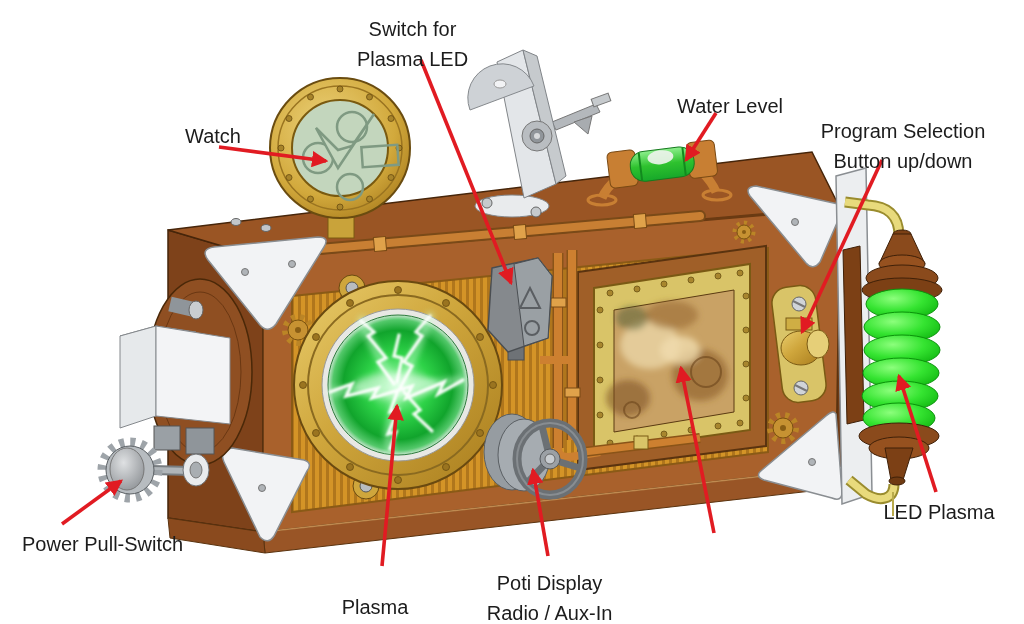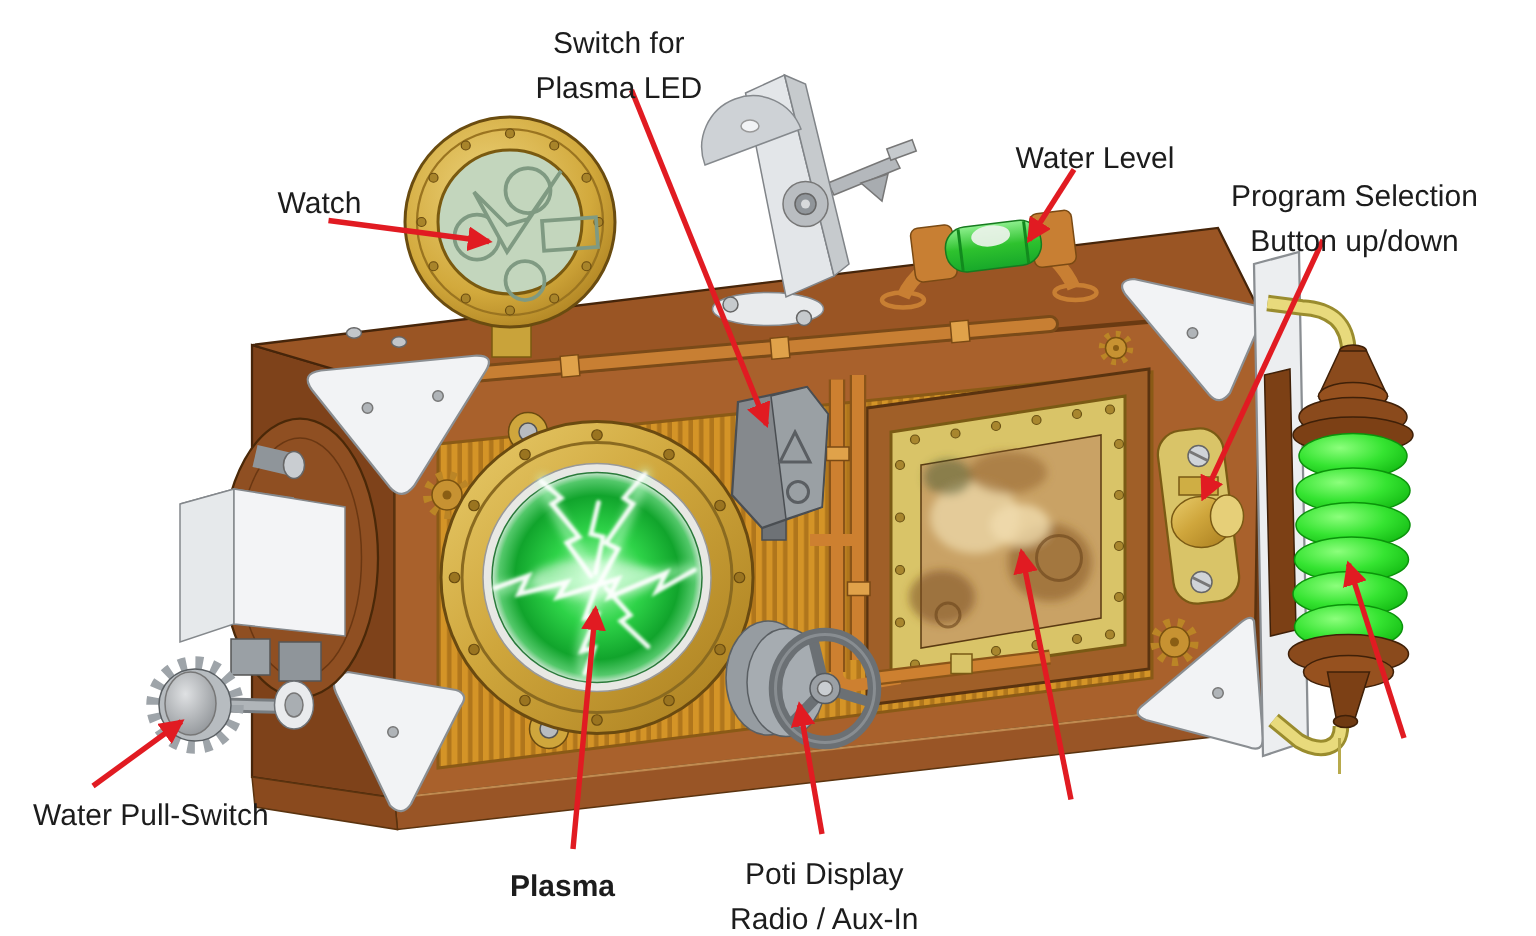--- a/index.html
+++ b/index.html
@@ -8,21 +8,21 @@
   #scene{position:absolute;left:0;top:0;}
   .lbl{position:absolute;font-size:20px;line-height:1.5;color:#1c1c1c;
        white-space:pre-line;text-align:center;}
   .lbl-switch{left:330px;top:14px;width:165px;}
   .lbl-water{left:650px;top:91px;width:160px;}
   .lbl-watch{left:168px;top:121px;width:90px;text-align:center;}
   .lbl-program{left:818px;top:116px;width:170px;}
   .lbl-led{left:866px;top:497px;width:146px;}
   .lbl-display{left:640px;top:538px;width:165px;}
   .lbl-poti{left:467px;top:568px;width:165px;}
-  .lbl-plasma{left:312px;top:576px;width:126px;font-weight:bold;}
+  .lbl-plasma{left:312px;top:592px;width:126px;}
   .lbl-power{left:22px;top:529px;width:210px;text-align:left;}
 </style>
 </head>
 <body>
 
 <div id="stage">
 <svg id="scene" width="1024" height="624" viewBox="0 0 1024 624">
   <defs>
     <radialGradient id="plasmaG" cx="50%" cy="50%" r="50%">
       <stop offset="0%" stop-color="#eafff0"></stop>
@@ -378,17 +378,18 @@
     <line x1="62" y1="524" x2="121" y2="481" stroke="#e11b22" marker-end="url(#ah)"></line>
   </g>
 </svg>
 
   <div class="lbl lbl-watch">Watch</div>
   <div class="lbl lbl-switch">Switch for
 Plasma LED</div>
   <div class="lbl lbl-water">Water Level</div>
   <div class="lbl lbl-program">Program Selection
 Button up/down</div>
+  <div class="lbl lbl-led">LED Plasma</div>
   <div class="lbl lbl-poti">Poti Display
 Radio / Aux-In</div>
   <div class="lbl lbl-plasma">Plasma</div>
-  <div class="lbl lbl-power">Water Pull-Switch</div>
+  <div class="lbl lbl-power">Power Pull-Switch</div>
 </div>
 
 </body></html>

